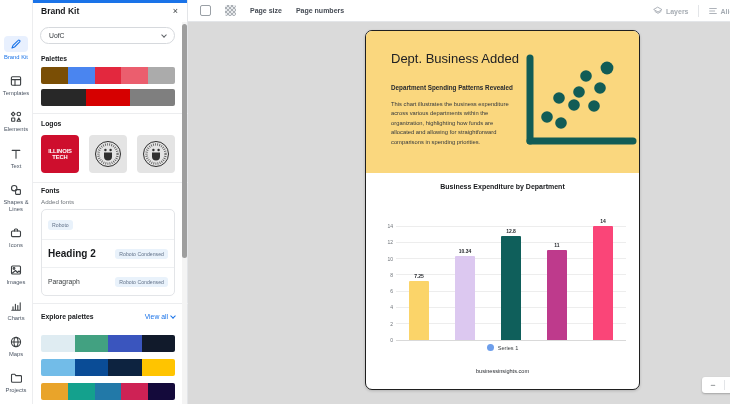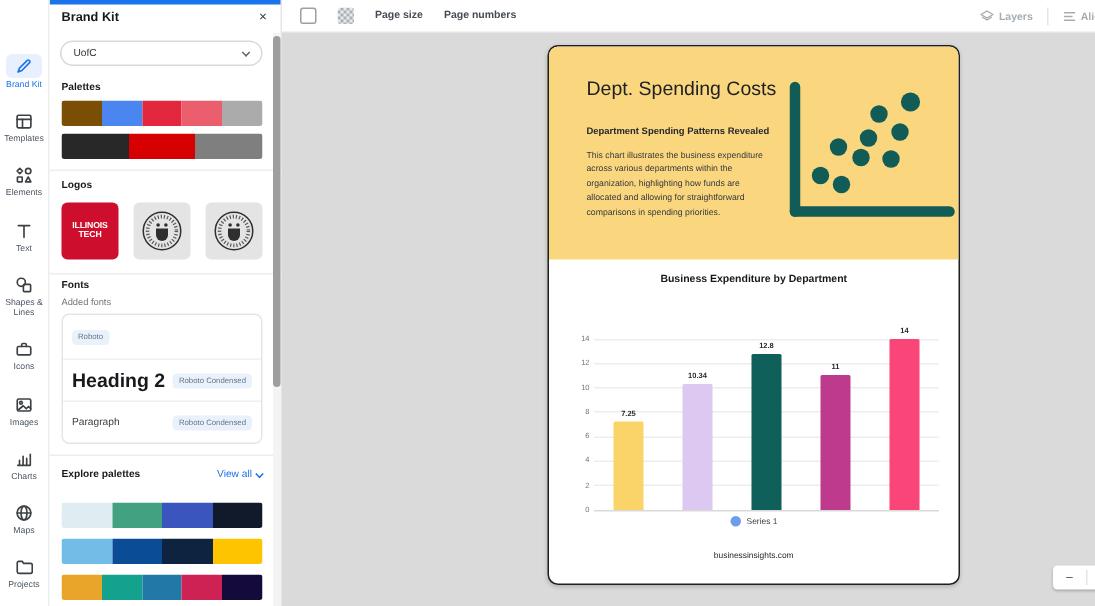--- a/index.html
+++ b/index.html
@@ -34,21 +34,21 @@
   .logo-tile { width:38px; height:38px; border-radius:4px; display:flex; align-items:center; justify-content:center; cursor:pointer; }
   .logo-red { background:#CE0E2D; flex-direction:column; display:flex; }
   .logo-red .t { color:#fff; font-weight:800; font-size:5.8px; line-height:1.1; text-align:center; letter-spacing:-0.1px; }
   .logo-gray { background:#E4E4E4; }
   .muted { position:absolute; left:8px; font-size:6.2px; color:#70757A; }
   .fonts-card { position:absolute; left:8px; top:209px; width:134px; border:1px solid #E3E5E8; border-radius:5px; background:#fff; }
   .font-row { display:flex; align-items:center; justify-content:space-between; padding:0 6px; border-bottom:1px solid #EEF0F2; cursor:pointer; }
   .font-row:last-child { border-bottom:none; }
   .font-row .pill { background:#E9F2FB; color:#64748B; font-size:5.2px; padding:2px 4px; border-radius:3px; white-space:nowrap; }
   .fr1 { height:30px; } .fr1 .sample { font-size:15px; font-weight:700; color:#17191C; white-space:nowrap; overflow:hidden; }
-  .fr2 { height:28px; } .fr2 .sample { font-size:13px; font-weight:700; color:#17191C; }
+  .fr2 { height:28px; } .fr2 .sample { font-size:10px; font-weight:700; color:#17191C; }
   .fr3 { height:27px; } .fr3 .sample { font-size:6.8px; color:#3C4043; }
   .explore-head { position:absolute; left:8px; top:313px; width:134px; display:flex; justify-content:space-between; align-items:center; }
   .view-all { font-size:6.8px; color:#1A73E8; display:flex; align-items:center; gap:3px; cursor:pointer; }
   .view-all .chev { border-color:#1A73E8; }
   .panel-scroll-track { position:absolute; right:0; top:22px; bottom:0; width:5px; background:#F4F4F4; }
   .panel-scroll-thumb { position:absolute; right:0; top:24px; width:5px; height:234px; background:#9E9E9E; border-radius:3px; }
 
   
   .main { position:absolute; left:188px; top:0; width:542px; height:404px; }
   .toolbar { position:relative; height:22px; background:#fff; border-bottom:1px solid #E3E5E8; display:flex; align-items:center; padding-left:12px; gap:14px; }
@@ -309,21 +309,21 @@
               <path d="M2 3h8M2 6h6M2 9h8"></path>
             </svg>
           <span>Align</span>
         </span>
       </div>
     </div>
 
     <div class="canvas">
       <div class="page">
         <div class="page-header" id="page-header" style="background: rgb(250, 215, 126);">
-          <div class="ph-title">Dept. Spending Costs</div>
+          <div class="ph-title">Dept. Business Added</div>
           <div class="ph-sub">Department Spending Patterns Revealed</div>
           <div class="ph-body">This chart illustrates the business expenditure across various departments within the organization, highlighting how funds are allocated and allowing for straightforward comparisons in spending priorities.</div>
           <svg class="scatter" width="114" height="95" viewBox="0 0 114 95">
             <g stroke="#115C56" stroke-width="7" stroke-linecap="round">
               <line x1="6" y1="4" x2="6" y2="87"></line>
               <line x1="6" y1="87" x2="109" y2="87"></line>
             </g>
             <g fill="#115C56">
               <circle cx="23" cy="63" r="5.8"></circle>
                 <circle cx="37" cy="69" r="5.8"></circle>

